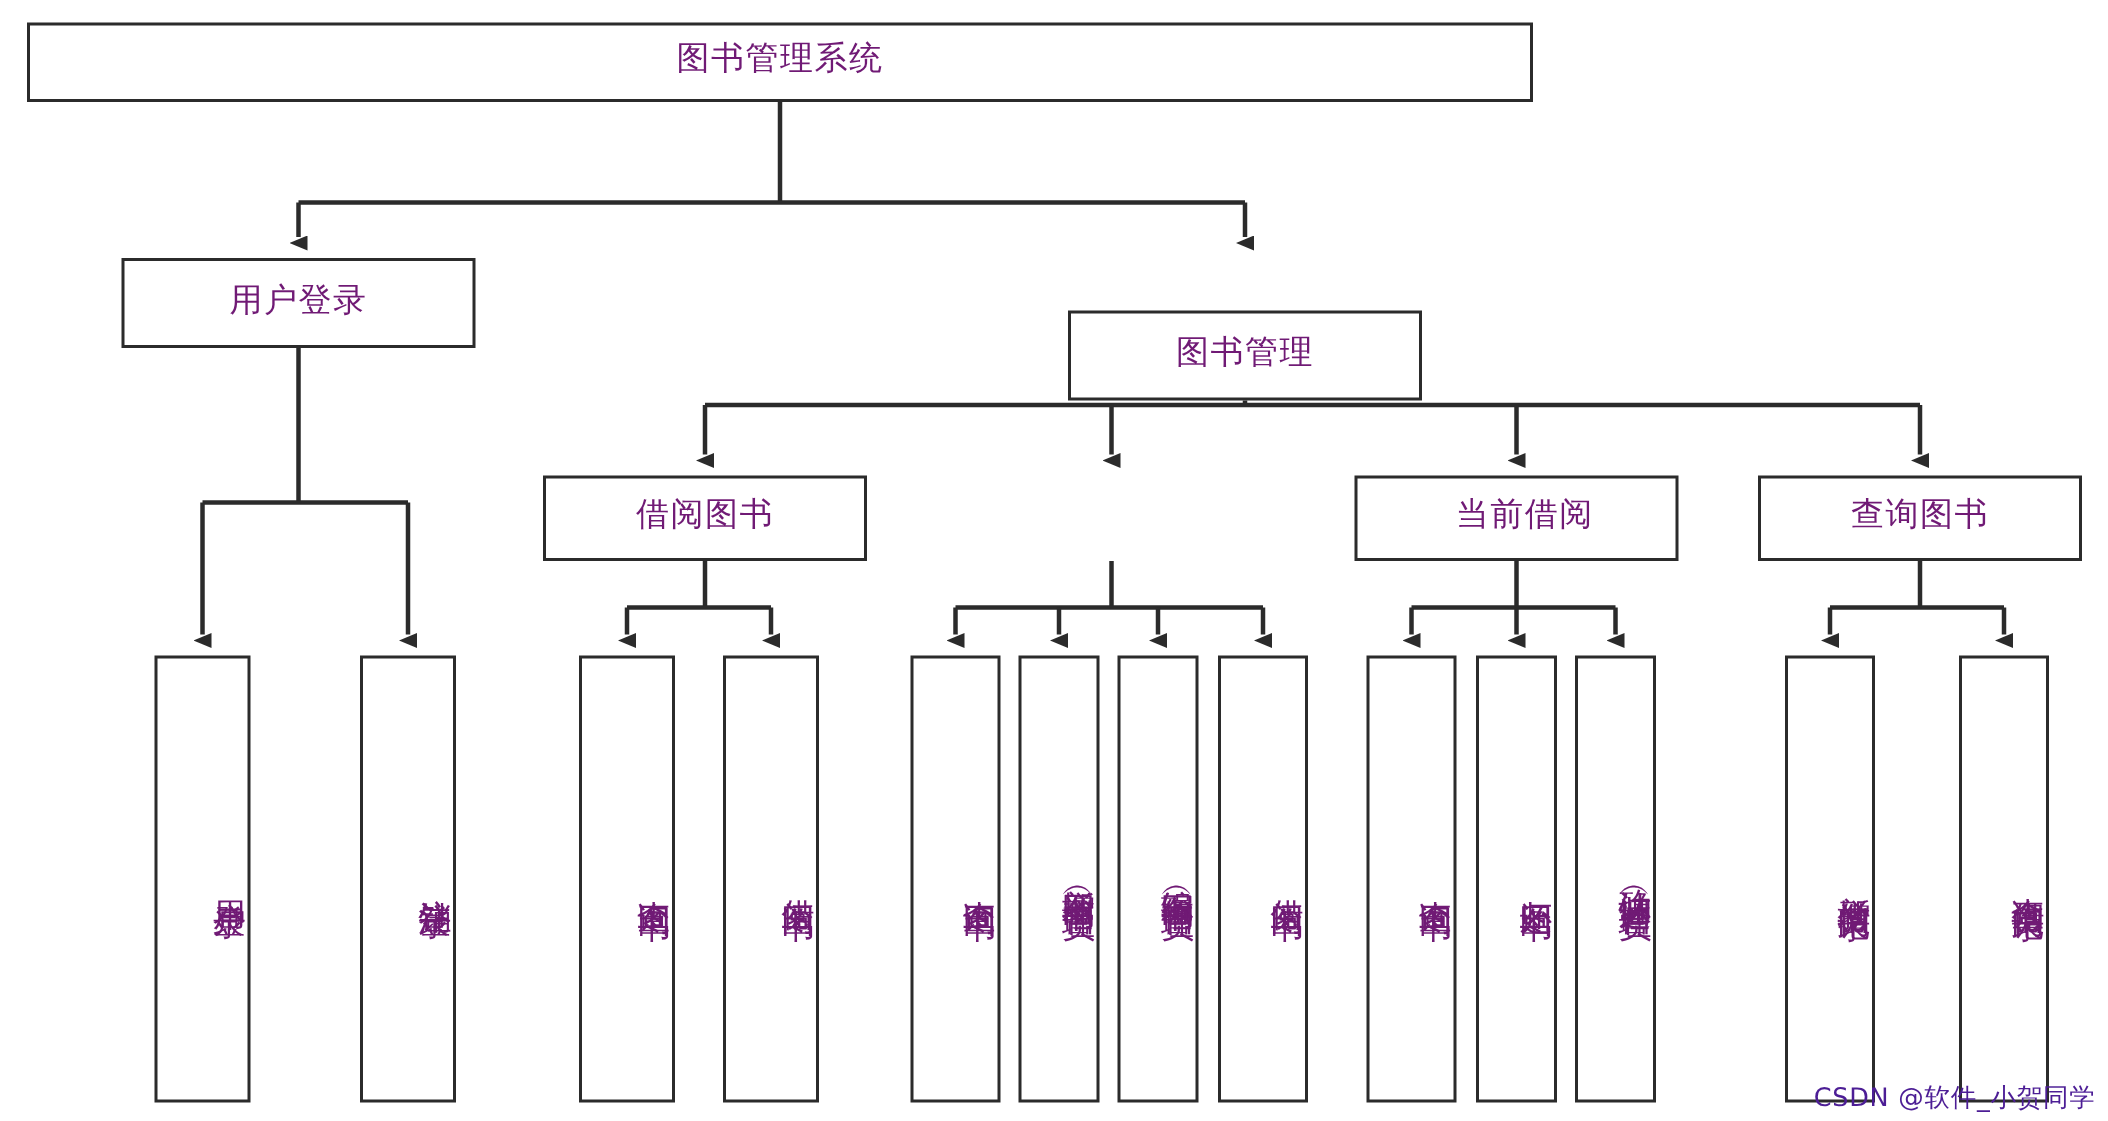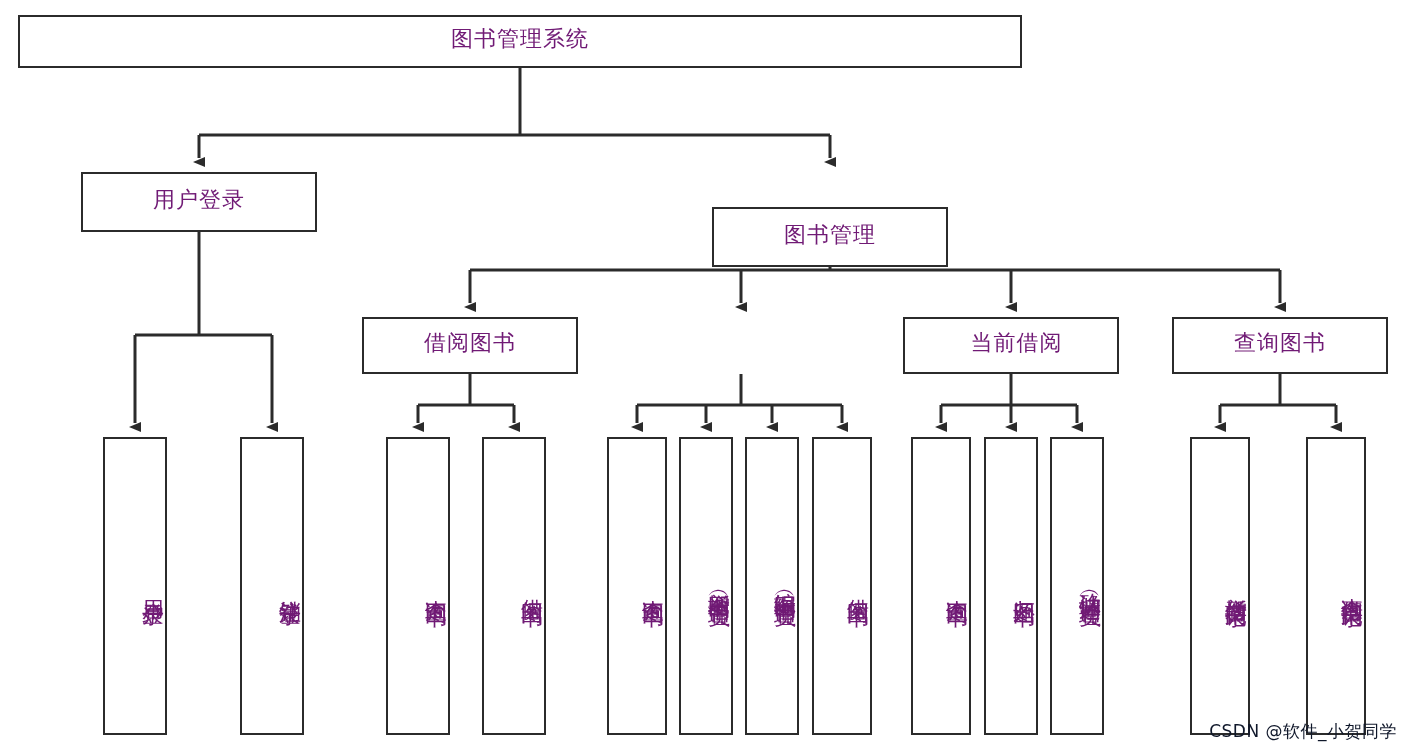--- a/index.html
+++ b/index.html
@@ -56,21 +56,21 @@
   .node.vert .vtext {
     writing-mode: vertical-rl;
     text-orientation: upright;
     display: block;
   }
   .watermark {
     position: absolute;
     right: 8px;
     bottom: 4px;
     font-size: 17px;
-    color: #0f172a;
+    color: #4c1d95;
     letter-spacing: 0.5px;
     white-space: nowrap;
   }
 </style>
 </head>
 <body>
 
 <div id="canvas">
 
   <svg id="wires" viewBox="0 0 1405 747" xmlns="http://www.w3.org/2000/svg">

